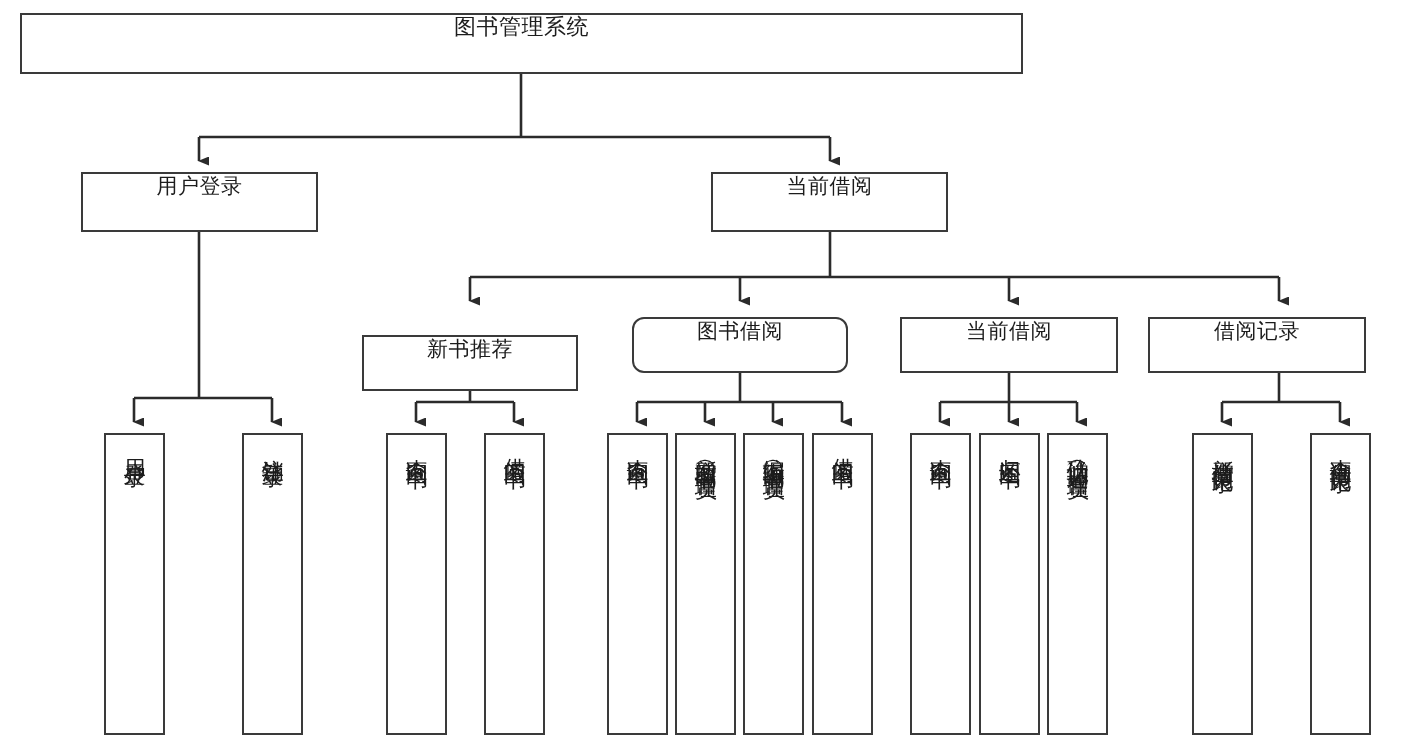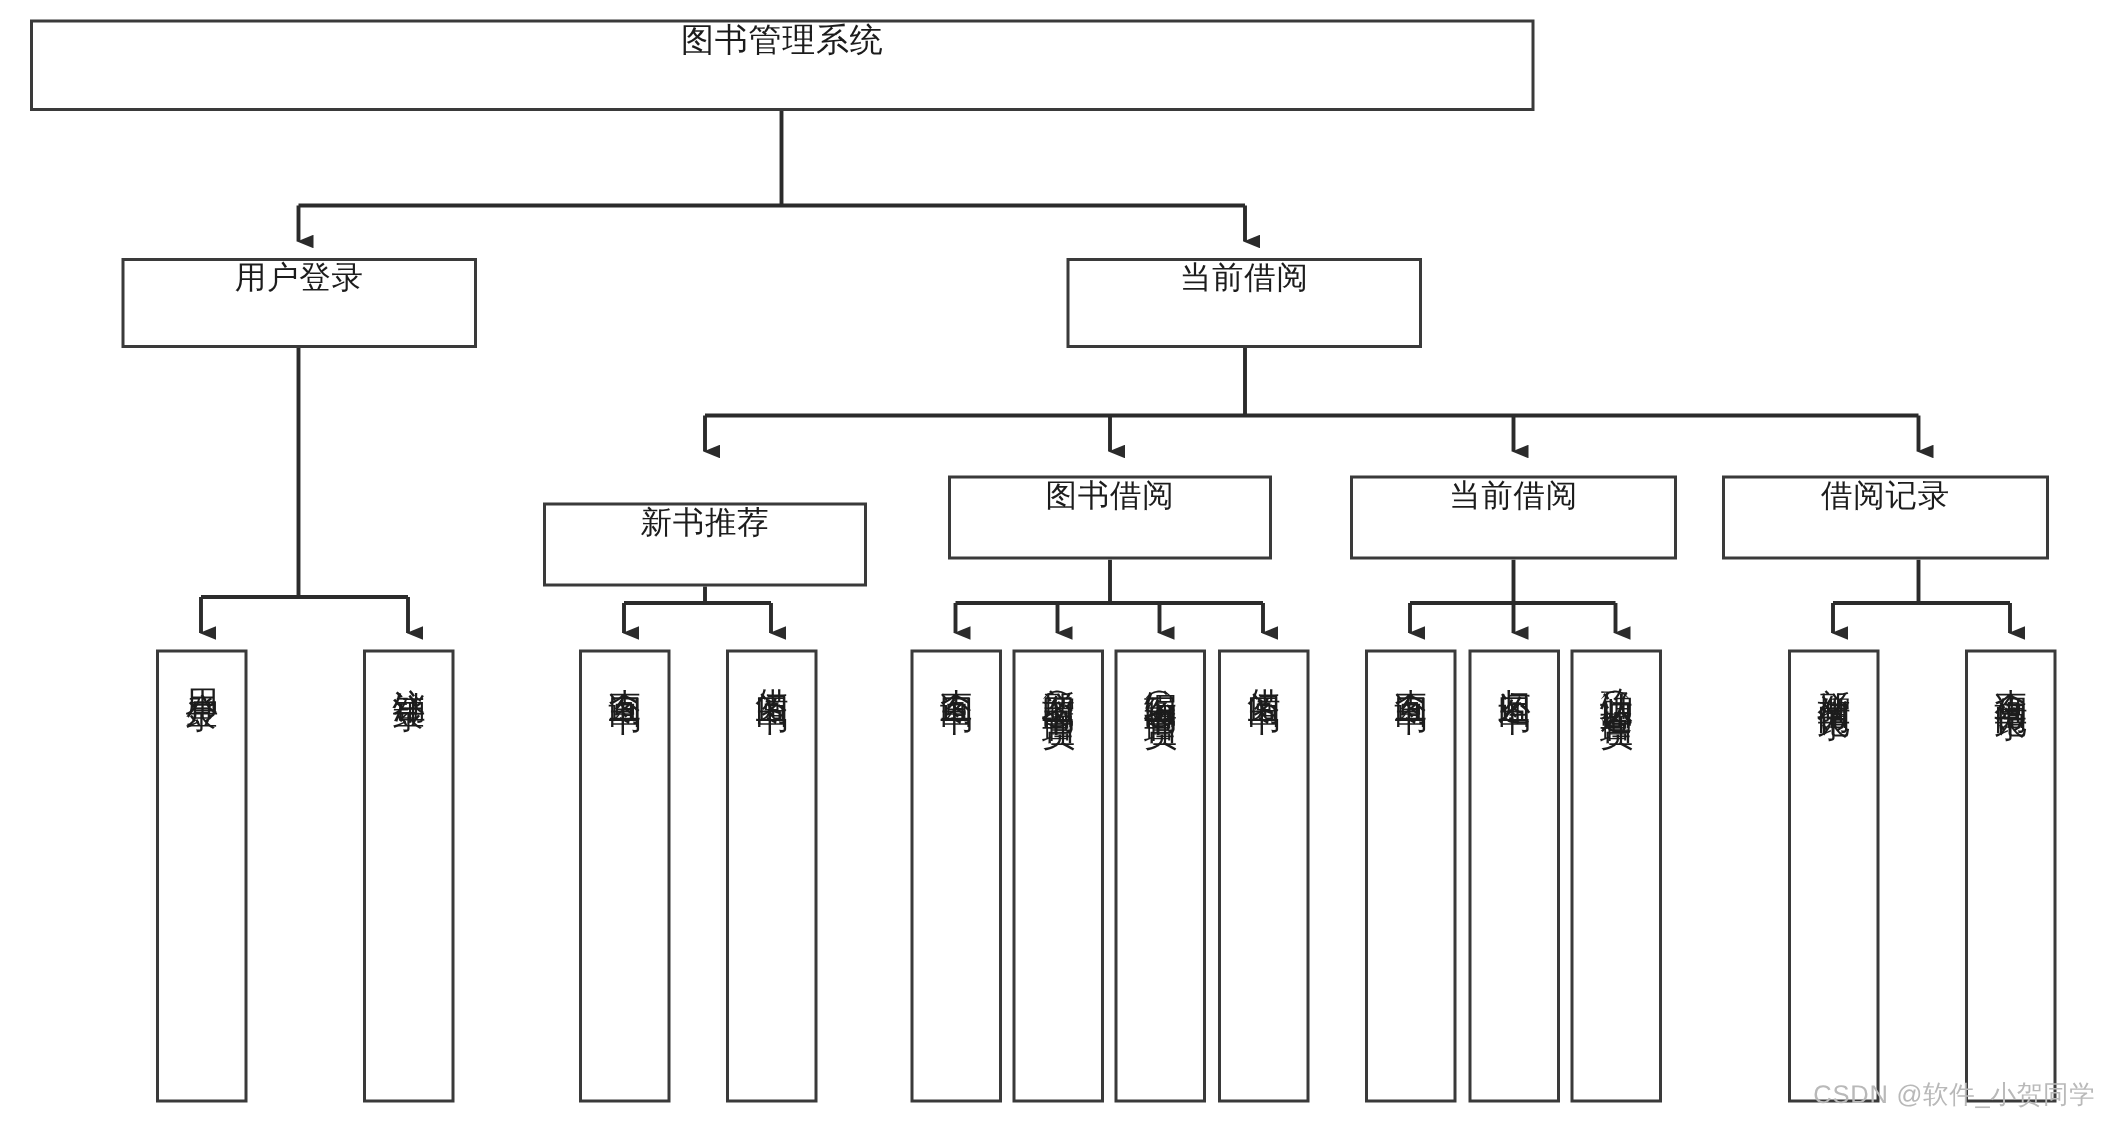--- a/index.html
+++ b/index.html
@@ -114,21 +114,21 @@
   <div class="node h" style="left:81px;top:172px;width:237px;height:60px;">
     <span class="lbl">用户登录</span>
   </div>
   <div class="node h" style="left:711px;top:172px;width:237px;height:60px;">
     <span class="lbl">当前借阅</span>
   </div>
 
   <div class="node h" style="left:362px;top:317px;width:216px;height:56px;margin-top:18px;">
     <span class="lbl">新书推荐</span>
   </div>
-  <div class="node h" style="left:632px;top:317px;width:216px;height:56px;">
+  <div class="node h" style="left:632px;top:317px;width:216px;height:56px;border-radius:12px;">
     <span class="lbl">图书借阅</span>
   </div>
   <div class="node h" style="left:900px;top:317px;width:218px;height:56px;">
     <span class="lbl">当前借阅</span>
   </div>
   <div class="node h" style="left:1148px;top:317px;width:218px;height:56px;">
     <span class="lbl">借阅记录</span>
   </div>
 
   <div class="node v" style="left:104px;top:433px;width:61px;height:302px;">
@@ -168,14 +168,13 @@
     <span class="lbl">确认归还（管理员）</span>
   </div>
 
   <div class="node v" style="left:1192px;top:433px;width:61px;height:302px;">
     <span class="lbl">新增借阅记录</span>
   </div>
   <div class="node v" style="left:1310px;top:433px;width:61px;height:302px;">
     <span class="lbl">查询借阅记录</span>
   </div>
 
-  <div class="watermark">CSDN @软件_小贺同学</div>
 </div>
 
 </body></html>

